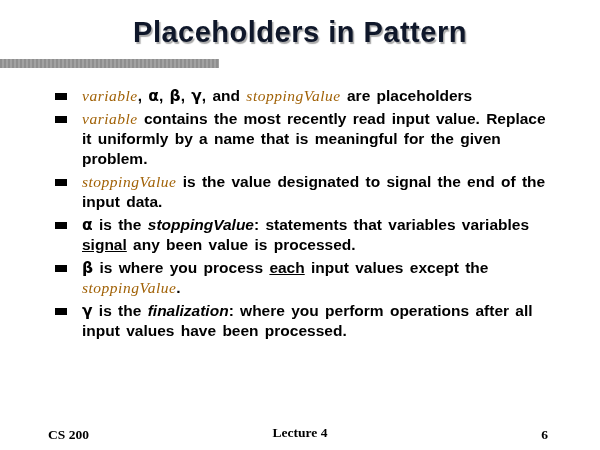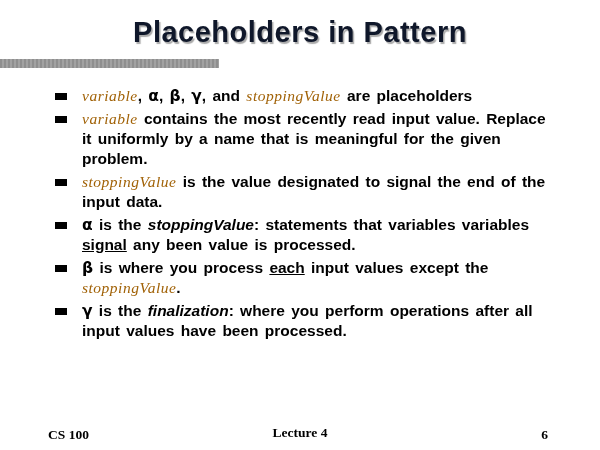--- a/index.html
+++ b/index.html
@@ -96,18 +96,18 @@
   <ul class="content">
       <li><span class="bullet-marker"></span><span class="seg-mono">variable</span><span class="seg-plain">, </span><span class="seg-greek">α</span><span class="seg-plain">, </span><span class="seg-greek">β</span><span class="seg-plain">, </span><span class="seg-greek">γ</span><span class="seg-plain">, and </span><span class="seg-mono">stoppingValue</span><span class="seg-plain"> are placeholders</span></li>
       <li><span class="bullet-marker"></span><span class="seg-mono">variable</span><span class="seg-plain"> contains the most recently read input value. Replace it uniformly by a name that is meaningful for the given problem.</span></li>
       <li><span class="bullet-marker"></span><span class="seg-mono">stoppingValue</span><span class="seg-plain"> is the value designated to signal the end of the input data.</span></li>
       <li><span class="bullet-marker"></span><span class="seg-greek">α</span><span class="seg-plain"> is the </span><span class="seg-bolditalic">stoppingValue</span><span class="seg-plain">: statements that variables variables </span><span class="seg-underline">signal</span><span class="seg-plain"> any been value is processed.</span></li>
       <li><span class="bullet-marker"></span><span class="seg-greek">β</span><span class="seg-plain"> is where you process </span><span class="seg-underline">each</span><span class="seg-plain"> input values except the </span><span class="seg-mono">stoppingValue</span><span class="seg-plain">.</span></li>
       <li><span class="bullet-marker"></span><span class="seg-greek">γ</span><span class="seg-plain"> is the </span><span class="seg-bolditalic">finalization</span><span class="seg-plain">: where you perform operations after all input values have been processed.</span></li>
     </ul>
 
   <div class="footer">
-    <span class="footer-left">CS 100</span>
+    <span class="footer-left">CS 200</span>
     <span class="footer-center">Lecture 4</span>
     <span class="footer-right">6</span>
   </div>
 
 </div>
 
 </body></html>

